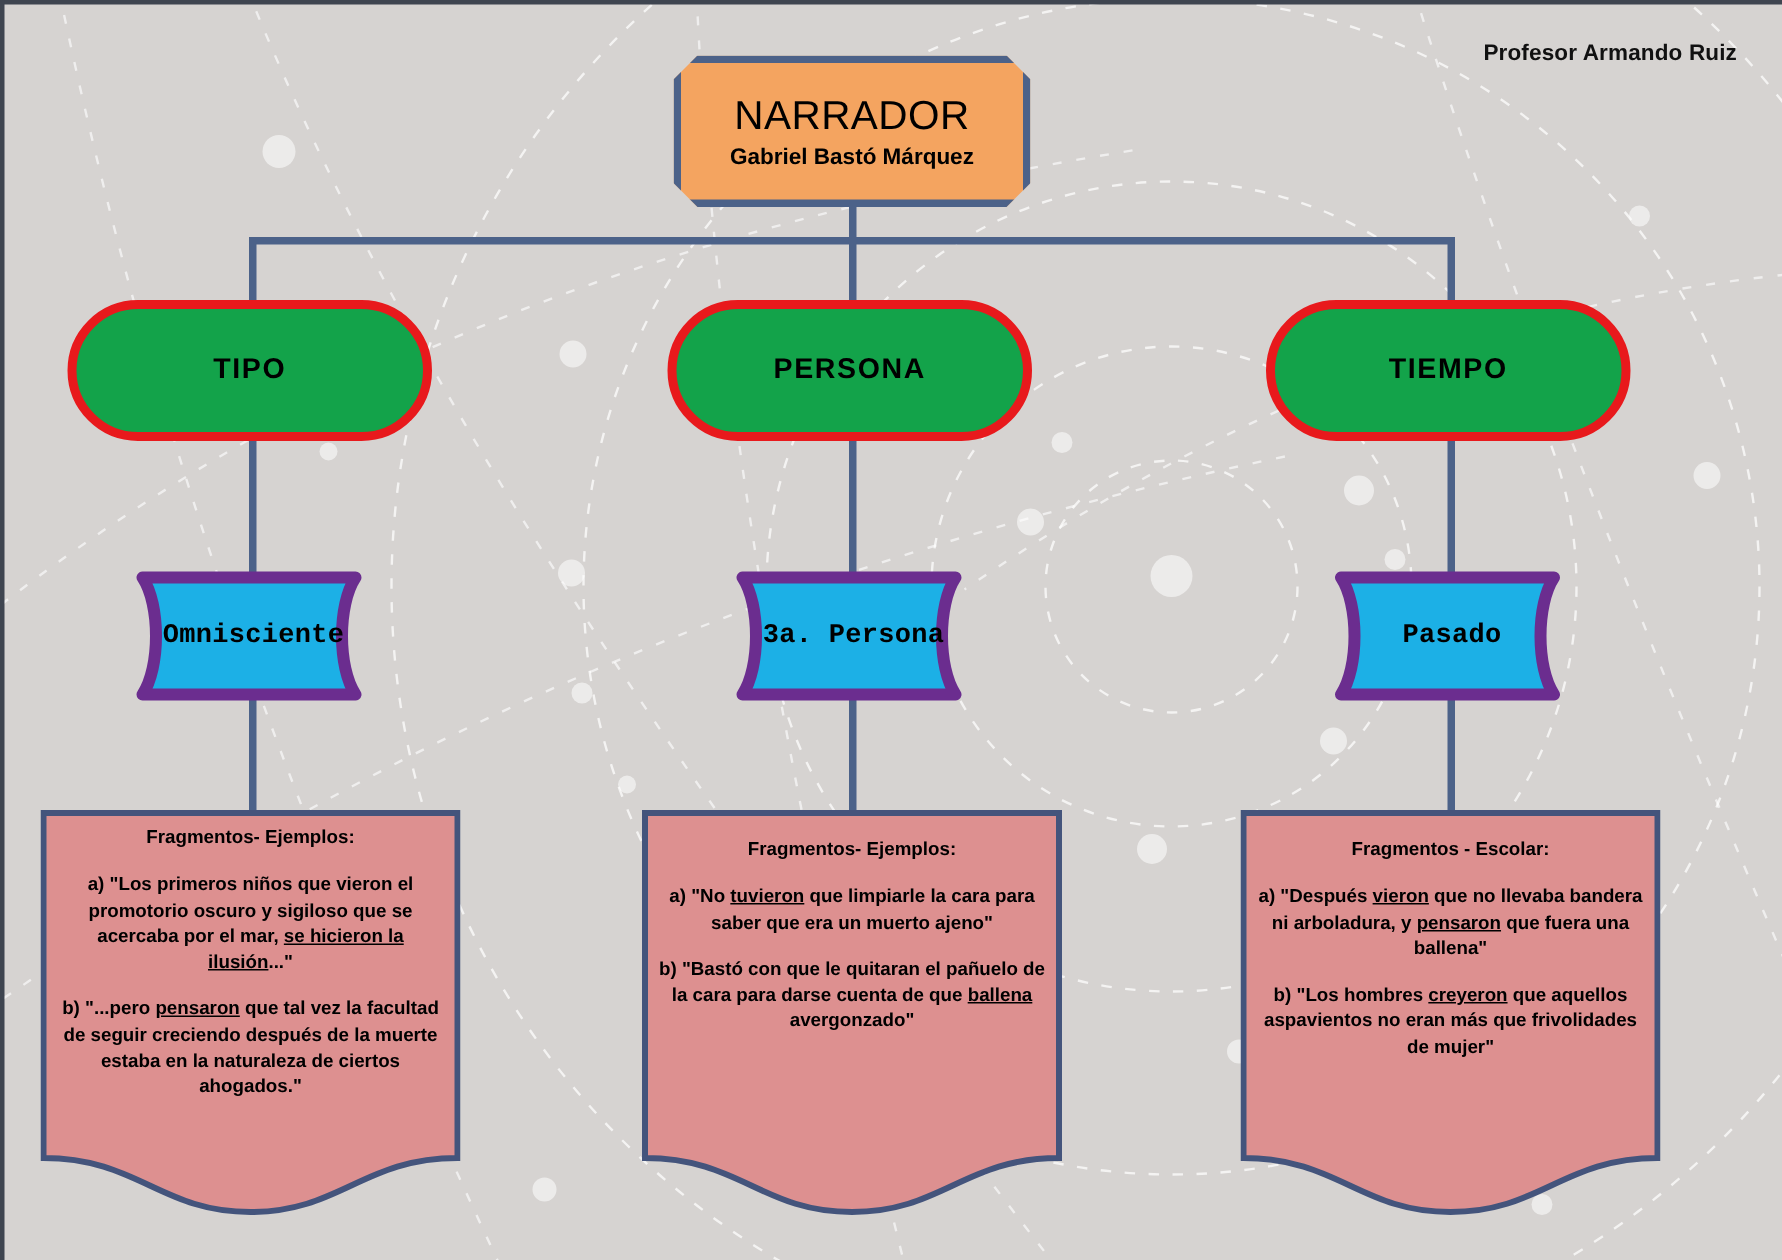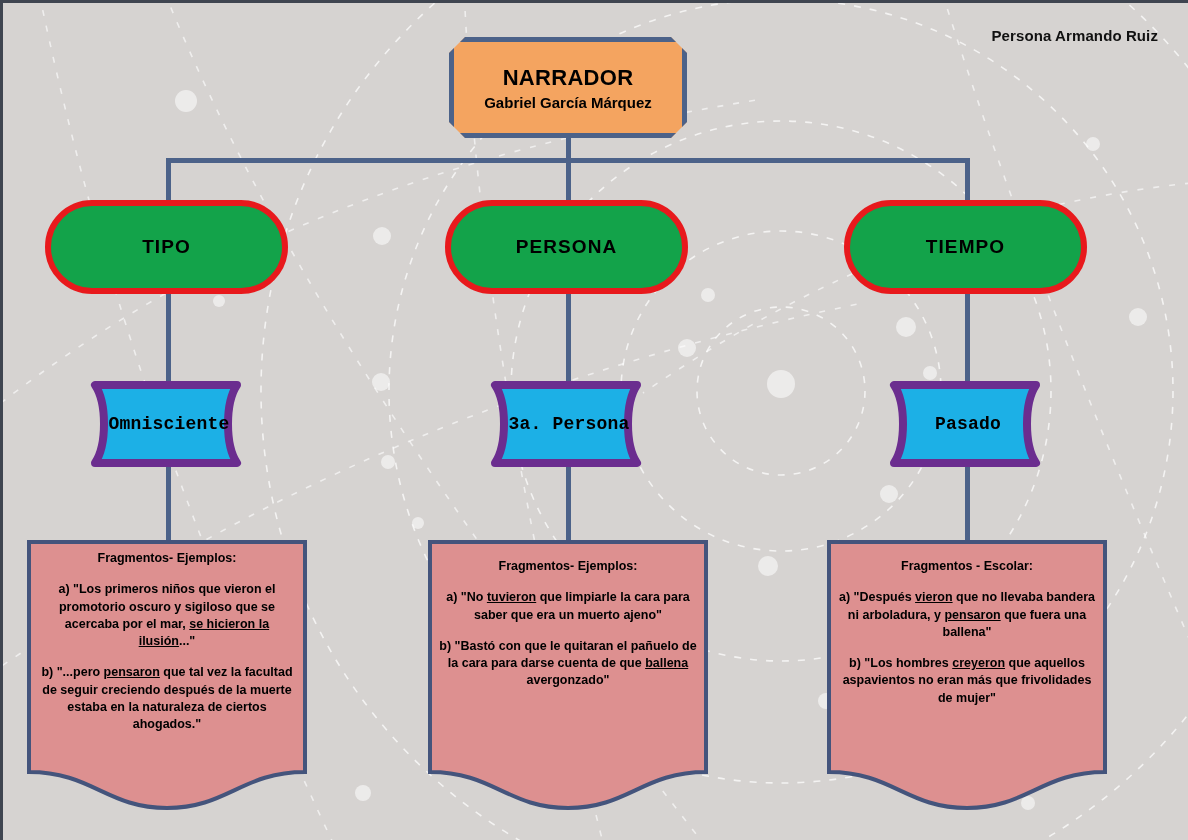--- a/index.html
+++ b/index.html
@@ -57,22 +57,22 @@
     clip-path: polygon(16px 0, calc(100% - 16px) 0, 100% 16px, 100% calc(100% - 16px),
                         calc(100% - 16px) 100%, 16px 100%, 0 calc(100% - 16px), 0 16px);
     display: flex;
     flex-direction: column;
     align-items: center;
     justify-content: center;
     text-align: center;
     color: #000000;
   }
   .root-title {
-    font-size: 22px;
-    font-weight: bold;
+    font-size: 27px;
+    font-weight: normal;
     letter-spacing: .3px;
     margin-bottom: 1px;
   }
   .root-work {
     font-size: 14px;
     font-style: italic;
     font-weight: bold;
     line-height: 1.14;
   }
   .root-author {
@@ -183,40 +183,40 @@
       <circle cx="1135" cy="314" r="9"></circle>
       <circle cx="1090" cy="141" r="7"></circle>
       <circle cx="216" cy="298" r="6"></circle>
       <circle cx="95" cy="652" r="7"></circle>
       <circle cx="360" cy="790" r="8"></circle>
       <circle cx="1025" cy="800" r="7"></circle>
     </g>
   </svg>
 
   <div class="attribution">
-    <div>Persona Armando Ruiz</div>
+    <div>Profesor Armando Ruiz</div>
   </div>
 
   <div class="conn conn-v" style="left:563px; top:135px; height:24px;"></div>
   <div class="conn conn-h" style="left:163px; top:155px; width:804px;"></div>
   <div class="conn conn-v" style="left:163px; top:155px; height:48px;"></div>
   <div class="conn conn-v" style="left:563px; top:155px; height:48px;"></div>
   <div class="conn conn-v" style="left:962px; top:155px; height:48px;"></div>
 
   <div class="conn conn-v" style="left:163px; top:286px; height:100px;"></div>
   <div class="conn conn-v" style="left:563px; top:286px; height:100px;"></div>
   <div class="conn conn-v" style="left:962px; top:286px; height:100px;"></div>
 
   <div class="conn conn-v" style="left:163px; top:455px; height:90px;"></div>
   <div class="conn conn-v" style="left:563px; top:455px; height:90px;"></div>
   <div class="conn conn-v" style="left:962px; top:455px; height:90px;"></div>
 
   <div class="root-node">
     <div class="root-title">NARRADOR</div>
-    <div class="root-author">Gabriel García Márquez</div>
+    <div class="root-author">Gabriel Bastó Márquez</div>
   </div>
 
   <div class="pill" style="left:42px;">
     <span>TIPO</span>
   </div>
   <div class="pill" style="left:442px;">
     <span>PERSONA</span>
   </div>
   <div class="pill" style="left:841px;">
     <span>TIEMPO</span>

